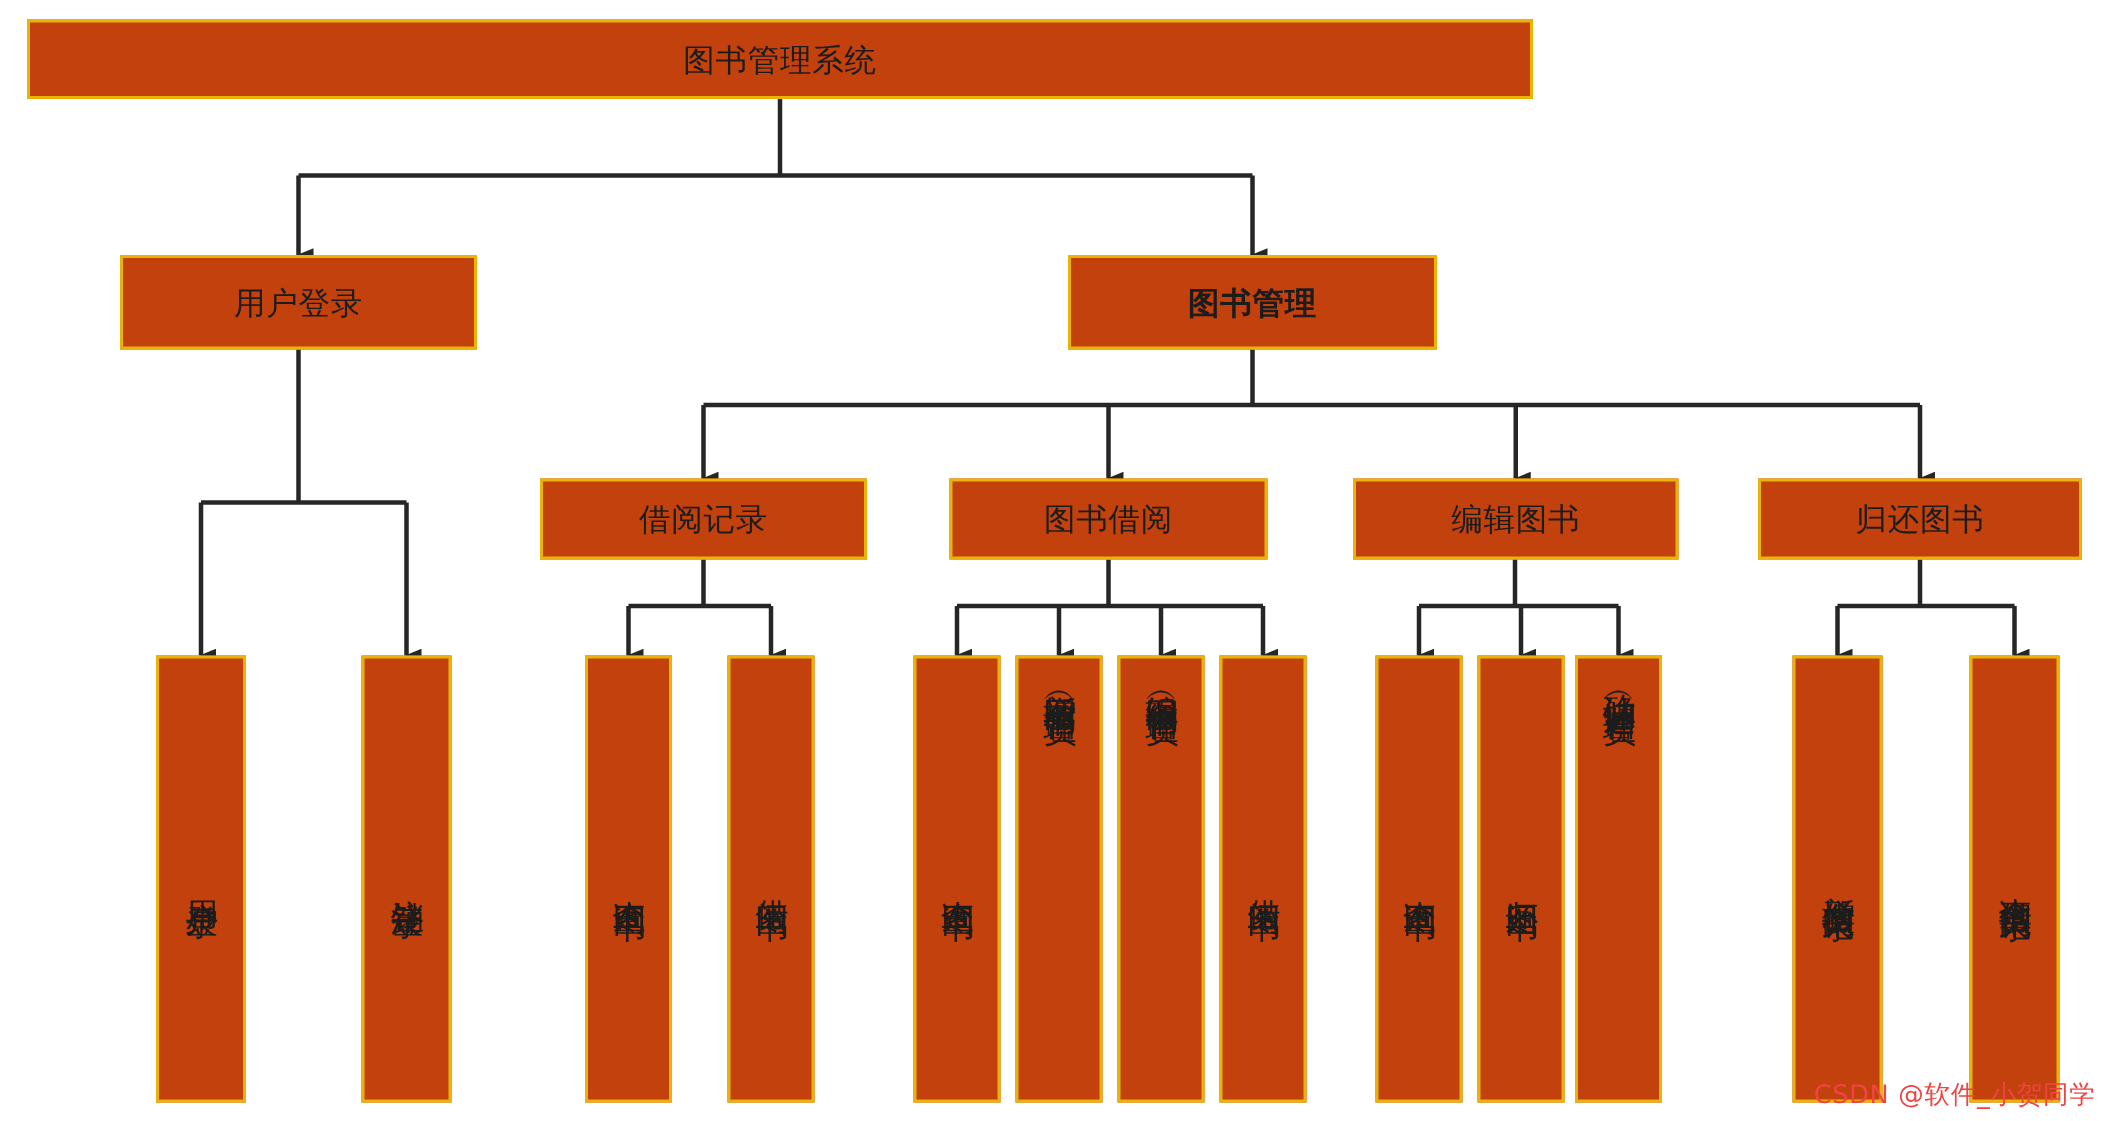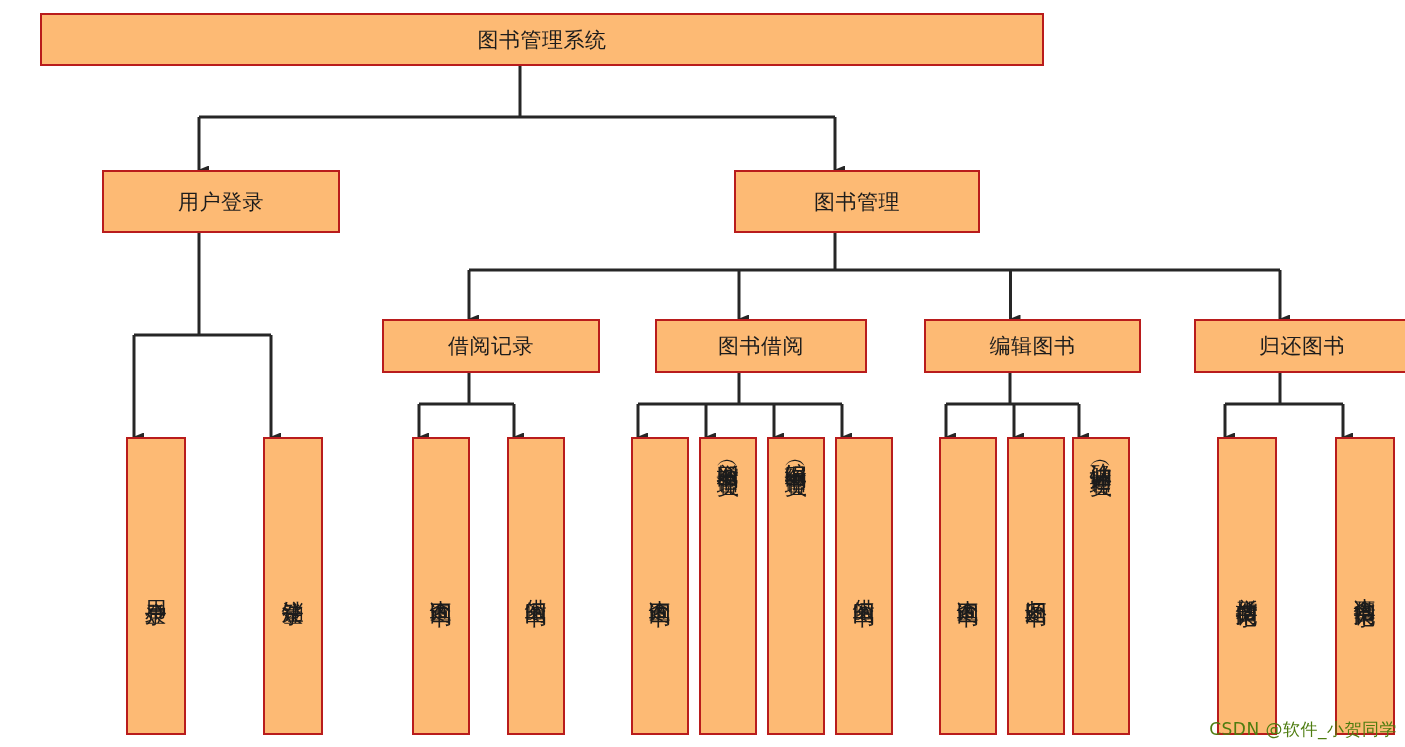--- a/index.html
+++ b/index.html
@@ -23,27 +23,26 @@
     position: absolute;
     top: 0;
     left: 0;
     width: 1405px;
     height: 747px;
     pointer-events: none;
   }
   .node {
     position: absolute;
     box-sizing: border-box;
-    border: 2px solid #b91c1c;
-    background: #fdba74;
+    border: 2px solid #eab308;
+    background: #c2410c;
     display: flex;
     align-items: center;
     justify-content: center;
     color: #1c1c1c;
-    margin-left: 22px;
   }
   .node.horizontal {
     font-size: 21px;
     letter-spacing: 0.5px;
   }
   .node.vertical {
     align-items: flex-start;
     justify-content: center;
     padding-top: 6px;
   }
@@ -58,21 +57,21 @@
     line-height: 1.06;
     letter-spacing: 2px;
     white-space: nowrap;
     color: #1c1c1c;
   }
   .watermark {
     position: absolute;
     right: 8px;
     bottom: 6px;
     font-size: 17px;
-    color: #4d7c0f;
+    color: #ef4444;
     letter-spacing: 0.5px;
     white-space: nowrap;
   }
 </style>
 </head>
 <body>
 
 <div id="diagram-root">
 
   <svg class="connectors" viewBox="0 0 1405 747" xmlns="http://www.w3.org/2000/svg">
@@ -118,21 +117,21 @@
       </g>
   </svg>
 
   <div id="nodes-layer">
       <div class="node horizontal" style="left: 18px; top: 13px; width: 1004px; height: 53px;">
         <span>图书管理系统</span>
       </div>
       <div class="node horizontal" style="left: 80px; top: 170px; width: 238px; height: 63px;">
         <span>用户登录</span>
       </div>
-      <div class="node horizontal" style="left: 712px; top: 170px; width: 246px; height: 63px;">
+      <div class="node horizontal" style="left: 712px; top: 170px; width: 246px; height: 63px; font-weight: bold;">
         <span>图书管理</span>
       </div>
       <div class="node horizontal" style="left: 360px; top: 319px; width: 218px; height: 54px;">
         <span>借阅记录</span>
       </div>
       <div class="node horizontal" style="left: 633px; top: 319px; width: 212px; height: 54px; text-align: right;">
         <span>图书借阅</span>
       </div>
       <div class="node horizontal" style="left: 902px; top: 319px; width: 217px; height: 54px;">
         <span>编辑图书</span>

